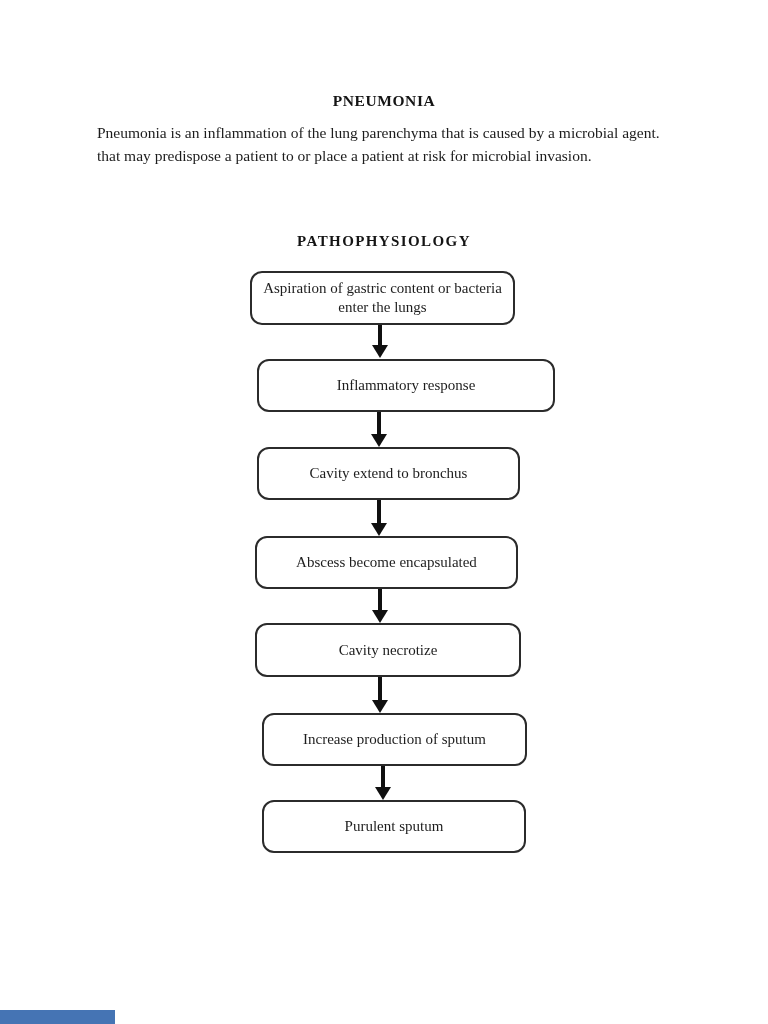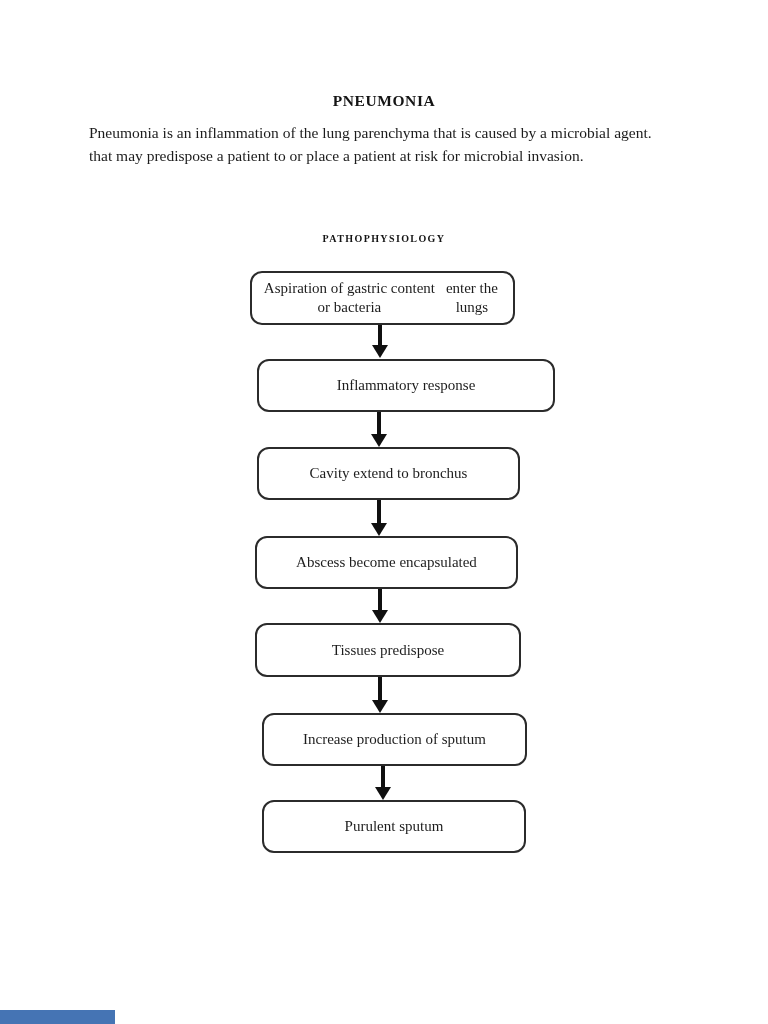--- a/index.html
+++ b/index.html
@@ -26,40 +26,41 @@
     font-family: Liberation Serif, serif;
   }
   .intro {
     position: absolute;
     top: 121px;
     left: 89px;
     font-size: 15.5px;
     line-height: 23px;
     color: #1c1c1c;
   }
-  .intro .line { white-space: nowrap; }
+  .intro .line { white-space: nowrap; margin-left: 8px; }
   .section-heading {
     position: absolute;
     top: 233px;
     left: 0;
     right: 0;
     margin: 0;
     text-align: center;
-    font-size: 10px;
+    font-size: 15px;
     font-weight: bold;
     letter-spacing: 1.4px;
     color: #141414;
   }
   .fbox {
     position: absolute;
     box-sizing: border-box;
     border: 2px solid #2b2b2b;
     border-radius: 12px;
     background: #ffffff;
     display: flex;
+    flex-direction: column;
     align-items: center;
     justify-content: center;
     text-align: center;
     font-size: 15px;
     line-height: 19px;
     color: #1d1d1d;
     padding: 2px 8px;
   }
   .arrow {
     position: absolute;
@@ -131,21 +132,21 @@
     <div class="fbox" style="left: 255px; top: 536px; width: 263px; height: 53px; border-color: rgb(43, 43, 43);">
       <span>Abscess become encapsulated</span>
     </div>
 
     <div class="arrow" style="left:372px; top:589px; height:34px;">
       <div class="shaft" style="background: rgb(16, 16, 16);"></div>
         <div class="head" style="border-top-color: rgb(16, 16, 16);"></div>
     </div>
 
     <div class="fbox" style="left: 255px; top: 623px; width: 266px; height: 54px; border-color: rgb(43, 43, 43);">
-      <span>Tissues predispose</span>
+      <span>Cavity necrotize</span>
     </div>
 
     <div class="arrow" style="left:372px; top:677px; height:36px;">
       <div class="shaft" style="background: rgb(16, 16, 16);"></div>
         <div class="head" style="border-top-color: rgb(16, 16, 16);"></div>
     </div>
 
     <div class="fbox" style="left: 262px; top: 713px; width: 265px; height: 53px; border-color: rgb(43, 43, 43);">
       <span>Increase production of sputum</span>
     </div>

